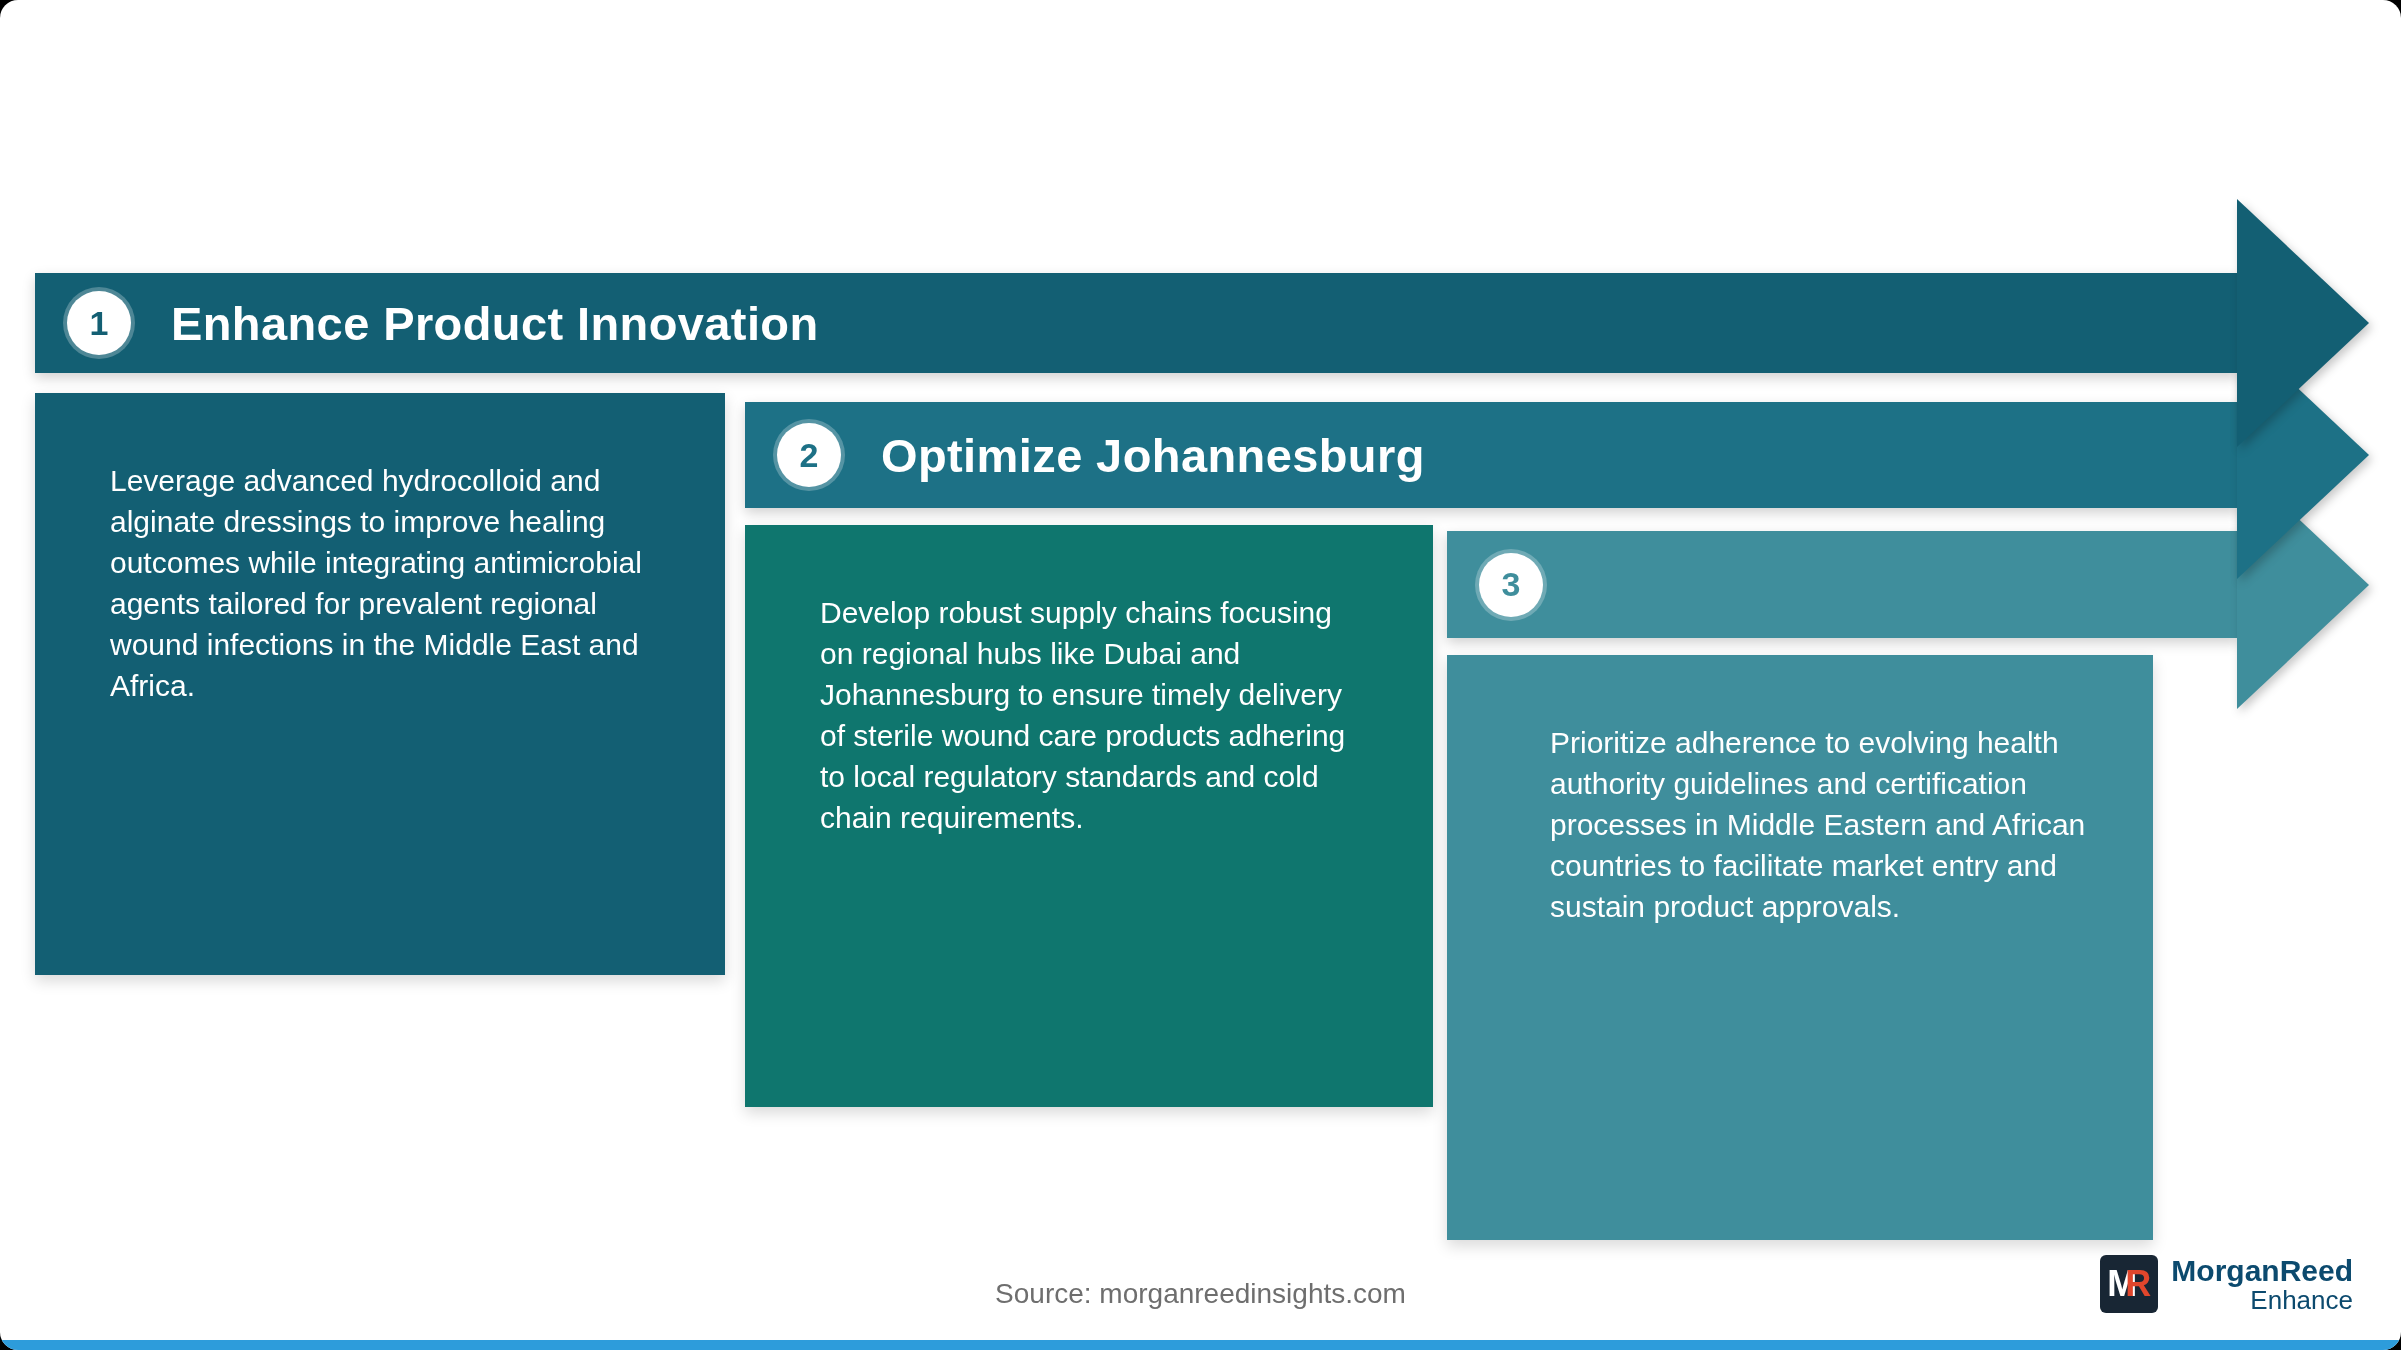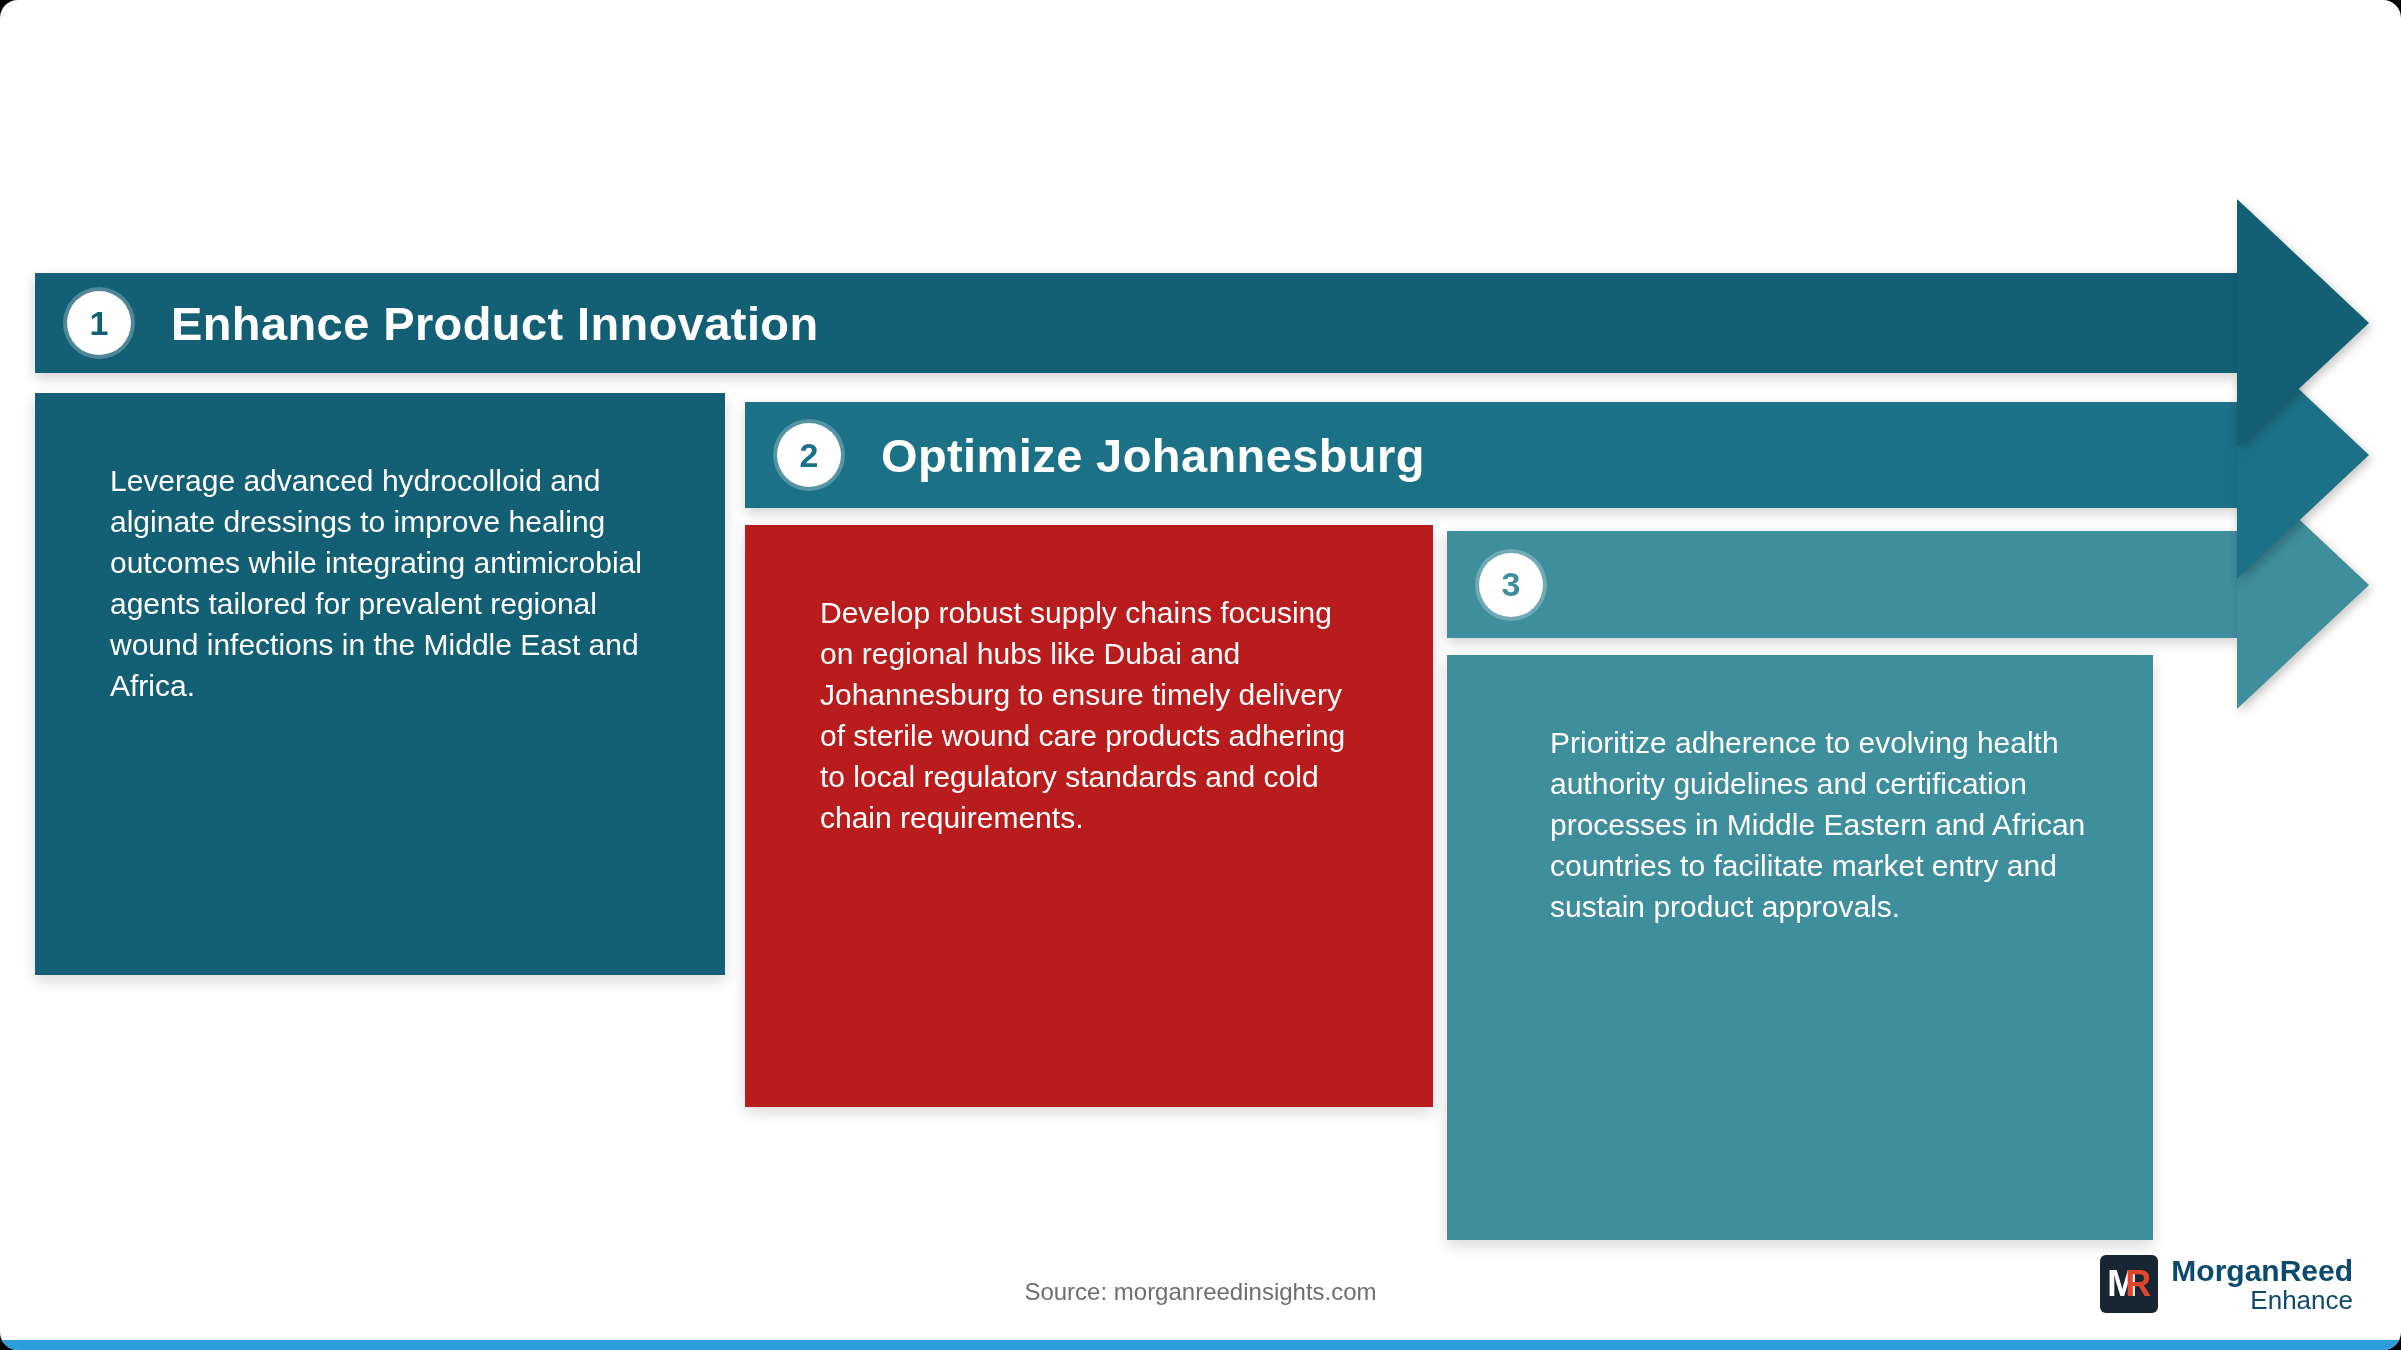--- a/index.html
+++ b/index.html
@@ -94,21 +94,21 @@
     font-size: 30px;
     line-height: 1.37;
   }
 
   
   .source {
     position: absolute;
     left: 0; right: 0;
     top: 1278px;
     text-align: center;
-    font-size: 24px;
+    font-size: 28px;
     color: #6e6e6e;
   }
 
   .logo {
     position: absolute;
     right: 48px;
     top: 1255px;
     display: flex;
     align-items: center;
     gap: 13px;
@@ -148,21 +148,21 @@
   <div class="head h1" style="border-left-color: rgb(19, 95, 115);"></div>
   <div class="box b1" style="background-color: rgb(19, 95, 115);">
     <p>Leverage advanced hydrocolloid and alginate dressings to improve healing outcomes while integrating antimicrobial agents tailored for prevalent regional wound infections in the Middle East and Africa.</p>
   </div>
 
   <div class="shaft s2" style="background-color: rgb(29, 113, 134);">
     <span class="num" style="color: rgb(29, 113, 134);">2</span>
     <span class="stitle">Optimize Johannesburg</span>
   </div>
   <div class="head h2" style="border-left-color: rgb(29, 113, 134);"></div>
-  <div class="box b2" style="background-color: #b91c1c;">
+  <div class="box b2" style="background-color: #0f766e;">
     <p>Develop robust supply chains focusing on regional hubs like Dubai and Johannesburg to ensure timely delivery of sterile wound care products adhering to local regulatory standards and cold chain requirements.</p>
   </div>
 
   <div class="shaft s3" style="background-color: rgb(63, 142, 156);">
     <span class="num" style="color: rgb(63, 142, 156);">3</span>
   </div>
   <div class="head h3" style="border-left-color: rgb(63, 142, 156);"></div>
   <div class="box b3" style="background-color: rgb(63, 142, 156);">
     <p>Prioritize adherence to evolving health authority guidelines and certification processes in Middle Eastern and African countries to facilitate market entry and sustain product approvals.</p>
   </div>

